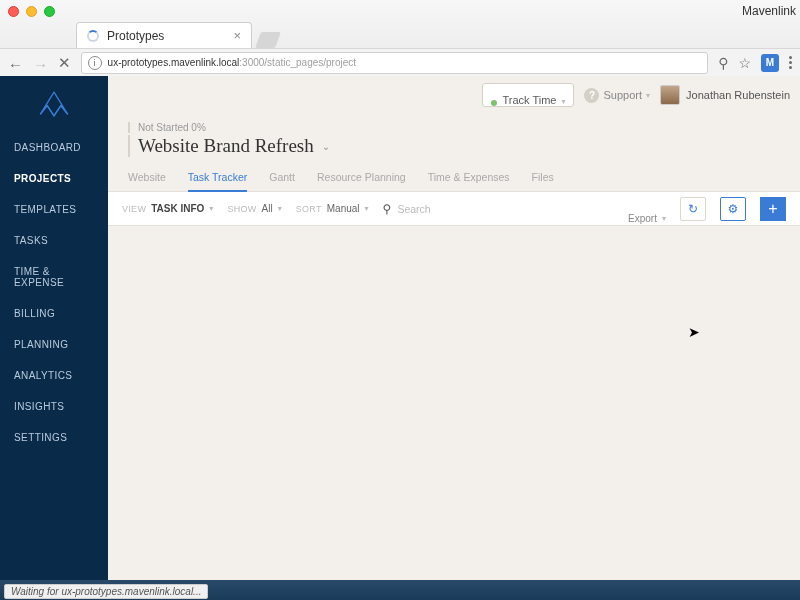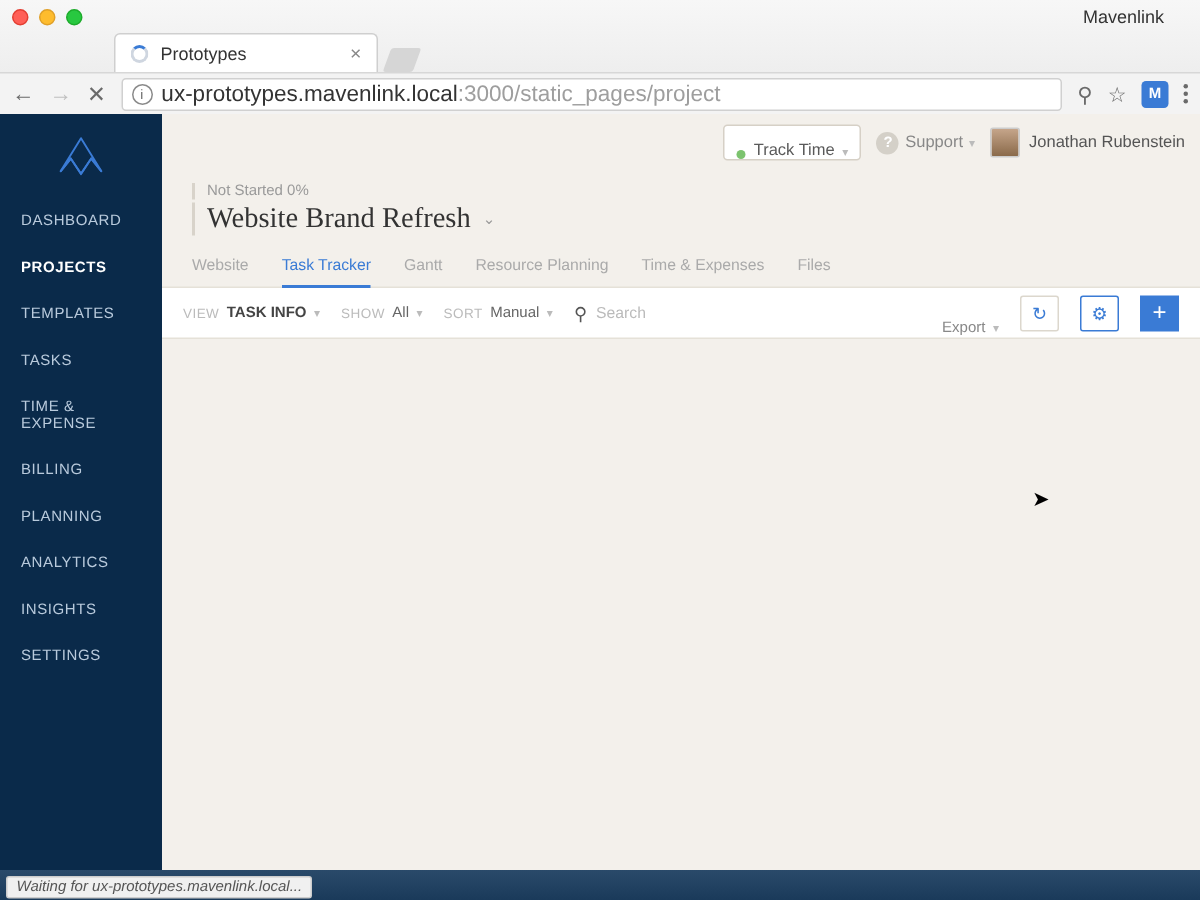--- a/index.html
+++ b/index.html
@@ -6,35 +6,35 @@
 body { width: 800px; height: 600px; background: #dde3e8; overflow: hidden; position: relative; }
 
 
 .browser-chrome { height: 76px; background: linear-gradient(#f7f7f7, #e9e9e9); border-bottom: 1px solid #c9c9c9; }
 .titlebar { height: 22px; display: flex; align-items: center; padding: 0 8px; position: relative; }
 .traffic-lights { display: flex; gap: 7px; align-items: center; }
 .light { width: 11px; height: 11px; border-radius: 50%; }
 .light.red { background: #ff5f57; border: 0.5px solid #e33e32; }
 .light.yellow { background: #febc2e; border: 0.5px solid #e0a028; }
 .light.green { background: #28c840; border: 0.5px solid #1dab2b; }
-.brand-top { position: absolute; right: 24px; font-size: 12px; color: #333; }
+.brand-top { position: absolute; right: 4px; font-size: 12px; color: #333; }
 
 .tabstrip { height: 26px; display: flex; align-items: flex-end; padding: 0 6px; }
 .tab { background: #fff; height: 26px; width: 176px; border-radius: 4px 4px 0 0; border: 1px solid #cfcfcf; border-bottom: none; display: flex; align-items: center; padding: 0 10px; position: relative; margin-left: 70px; }
 .tab .spinner { width: 12px; height: 12px; border: 2px solid #cfd6e0; border-top-color: #3a7bd5; border-radius: 50%; margin-right: 8px; }
 .tab .tab-title { font-size: 12px; color: #333; flex: 1; }
 .tab .tab-close { color: #888; font-size: 13px; }
 .newtab { width: 20px; height: 16px; background: #d6d6d6; margin-left: 6px; transform: skewX(-20deg); border-radius: 2px; }
 
 .toolbar { height: 28px; background: #f3f3f3; border-top: 1px solid #d7d7d7; display: flex; align-items: center; padding: 0 8px; gap: 10px; }
 .nav-btn { color: #6a6a6a; font-size: 15px; cursor: pointer; }
 .nav-btn.disabled { color: #bfbfbf; }
 .omnibox { flex: 1; display: flex; align-items: center; background: #fff; border: 1px solid #d0d0d0; border-radius: 3px; height: 22px; padding: 0 6px; gap: 6px; }
 .omnibox .info { width: 14px; height: 14px; border: 1px solid #8a8a8a; border-radius: 50%; display: flex; align-items: center; justify-content: center; font-size: 9px; color: #666; }
-.omnibox .url { font-size: 15px; color: #333; white-space: nowrap; }
+.omnibox .url { font-size: 10px; color: #333; white-space: nowrap; }
 .omnibox .url .dim { color: #9e9e9e; }
 .tb-icon { color: #6a6a6a; font-size: 14px; }
 .ext-icon { width: 18px; height: 18px; background: #3a7bd5; border-radius: 3px; display: flex; align-items: center; justify-content: center; color: #fff; font-size: 10px; font-weight: bold; }
 .menu-dots { display: flex; flex-direction: column; gap: 2px; }
 .menu-dots span { width: 3px; height: 3px; background: #6a6a6a; border-radius: 50%; }
 
 
 .app { position: absolute; top: 76px; left: 0; right: 0; bottom: 20px; display: flex; background: #f3f0eb; }
 
 .sidebar { width: 108px; background: #0a2a4a; color: #c9d6e3; display: flex; flex-direction: column; }

